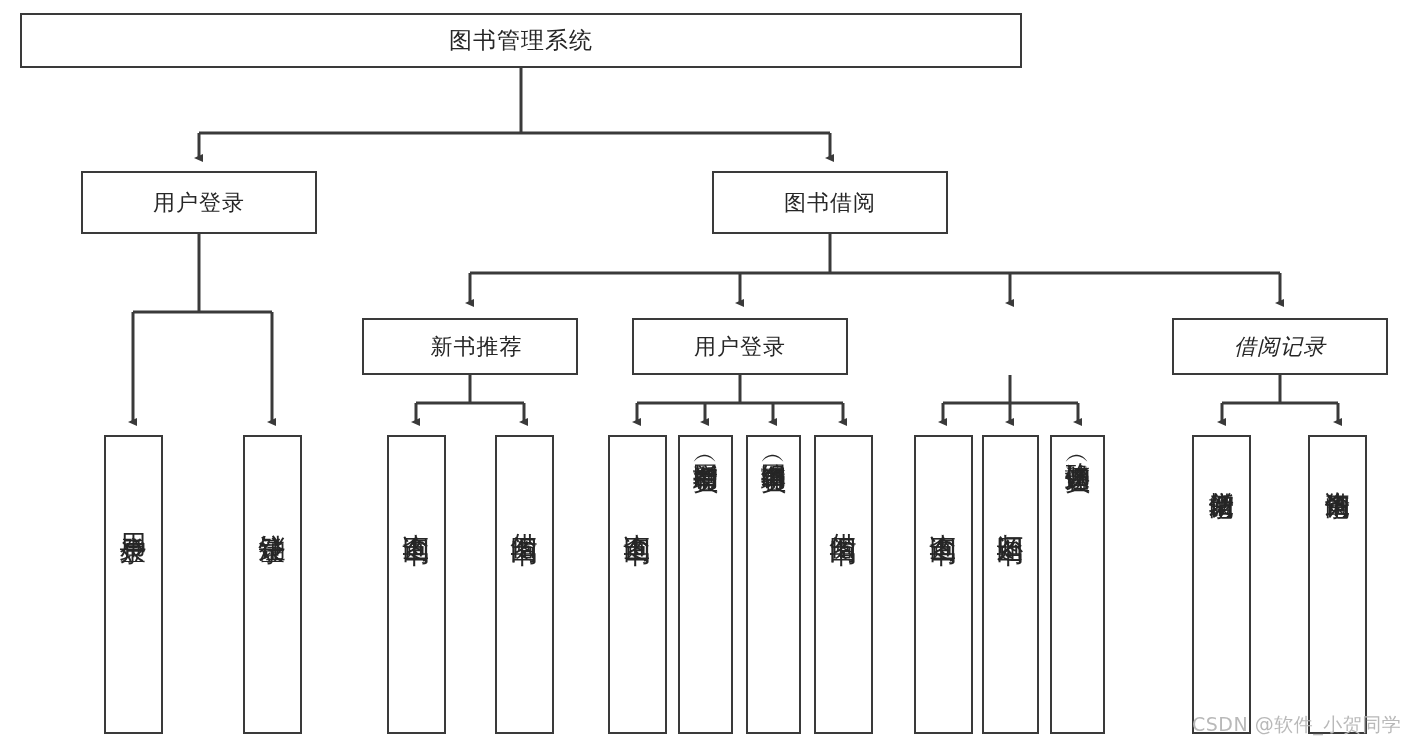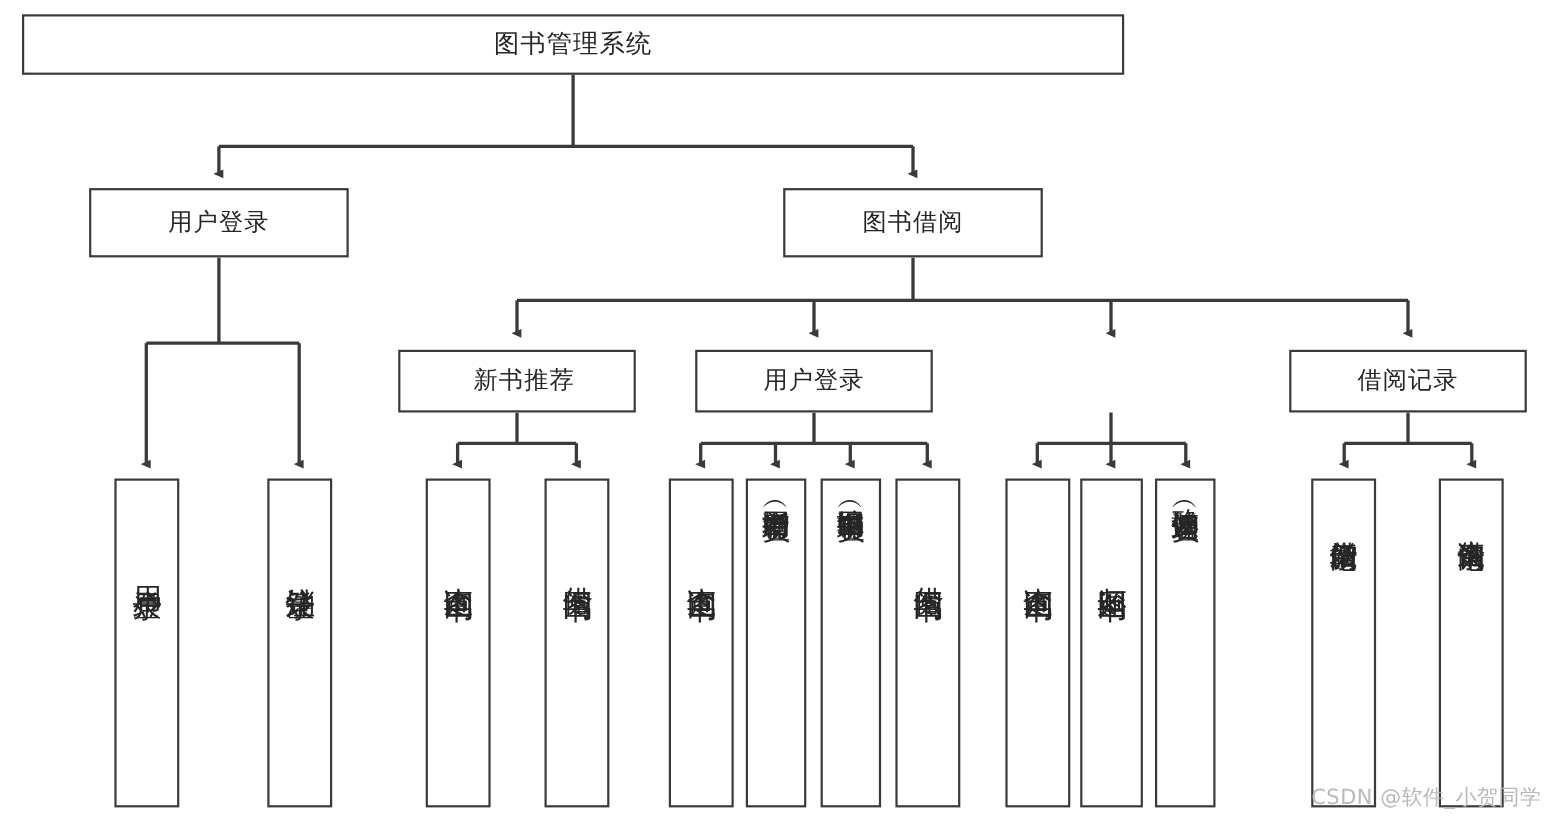--- a/index.html
+++ b/index.html
@@ -139,21 +139,21 @@
   <div class="node horiz" style="left:712px; top:171px; width:236px; height:63px;">
     <span class="label">图书借阅</span>
   </div>
 
   <div class="node horiz" style="left:362px; top:318px; width:216px; height:57px;padding-left:13px;">
     <span class="label">新书推荐</span>
   </div>
   <div class="node horiz" style="left:632px; top:318px; width:216px; height:57px;">
     <span class="label">用户登录</span>
   </div>
-  <div class="node horiz" style="left:1172px; top:318px; width:216px; height:57px;">
+  <div class="node horiz" style="left:1172px; top:318px; width:216px; height:57px;font-style:italic;">
     <span class="label">借阅记录</span>
   </div>
 
   <div class="node vert" style="left:104px; top:435px; width:59px; height:299px; padding-top:75px;">
     <span class="label">用户登录</span>
   </div>
   <div class="node vert" style="left:243px; top:435px; width:59px; height:299px; padding-top:75px;">
     <span class="label">注销登录</span>
   </div>
 

